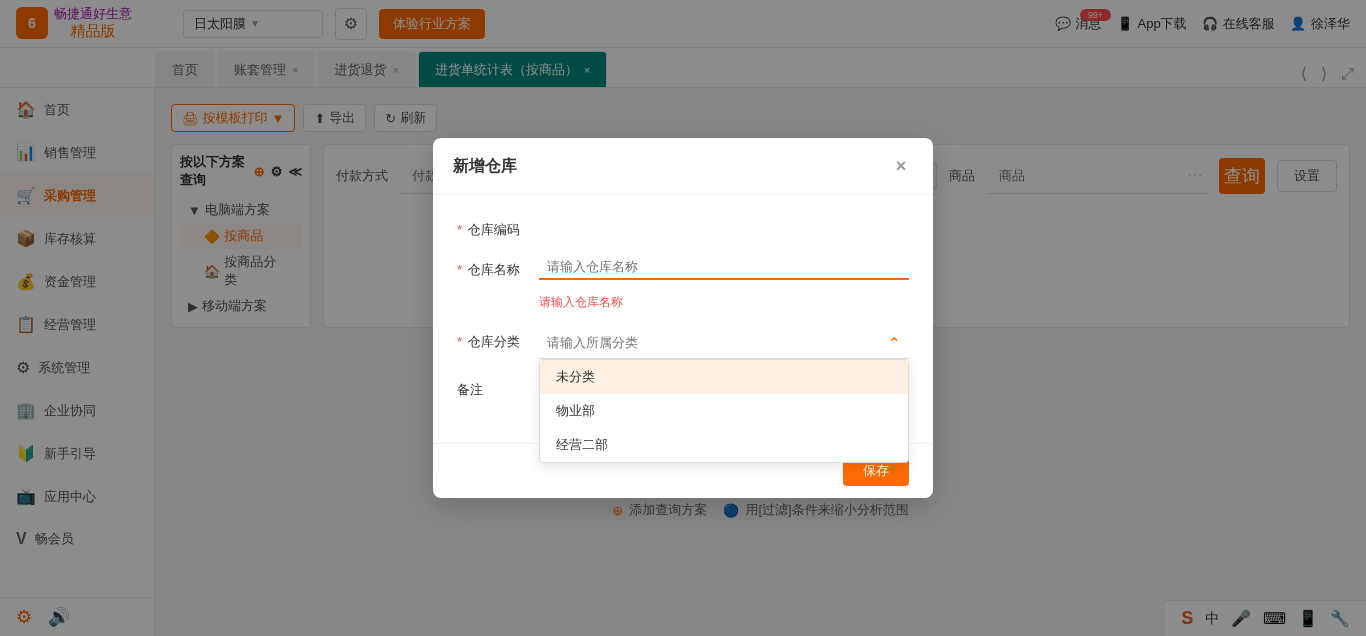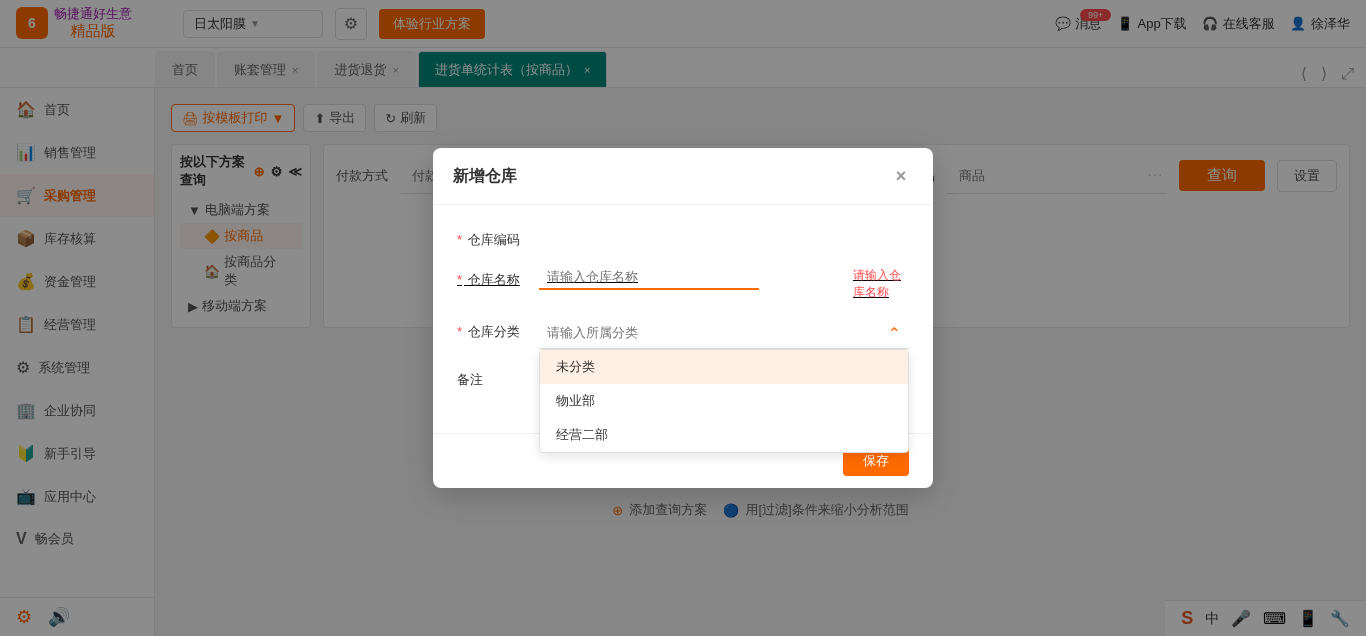--- a/index.html
+++ b/index.html
@@ -156,21 +156,21 @@
       display: flex; align-items: center; gap: 6px;
     }
     .field-label { font-size: 13px; color: #555; white-space: nowrap; }
     .field-input {
       border: 1px solid #ddd; border-radius: 4px;
       padding: 4px 8px; font-size: 13px;
       height: 28px; min-width: 120px;
     }
     .query-btn {
       background: #ff6b00; color: #fff; border: none;
-      padding: 6px 28px; border-radius: 4px; cursor: pointer; font-size: 15px;
+      padding: 6px 5px; border-radius: 4px; cursor: pointer; font-size: 18px;
     }
     .setting-btn {
       background: #fff; color: #555; border: 1px solid #ddd;
       padding: 6px 16px; border-radius: 4px; cursor: pointer; font-size: 13px;
     }
 
     
     .empty-state {
       display: flex; flex-direction: column; align-items: center;
       justify-content: center; padding: 40px;
@@ -486,21 +486,21 @@
     </div>
     <div class="modal-body">
 
       <div class="form-row">
         <label class="form-label">
           <span class="required">*</span>
           <span>仓库编码</span>
         </label>
       </div>
 
-      <div class="form-row" style="flex-direction:row;text-decoration:underline;">
+      <div class="form-row" style="flex-direction:column;">
         <div style="display:flex;align-items:flex-start;gap:12px;width:100%;">
           <label class="form-label">
             <span class="required">*</span>
             <span>仓库名称</span>
           </label>
           <div class="form-input-container">
             <input class="form-input error" type="text" style="border-top: none; border-right: none; border-left: none; border-image: initial; border-bottom: 2px solid rgb(255, 107, 0); flex: 1 1 0%;" placeholder="请输入仓库名称">
           </div>
         </div>
         <div style="margin-left:82px;color:#ff4d4f;font-size:12px;margin-top:2px;">请输入仓库名称</div>

